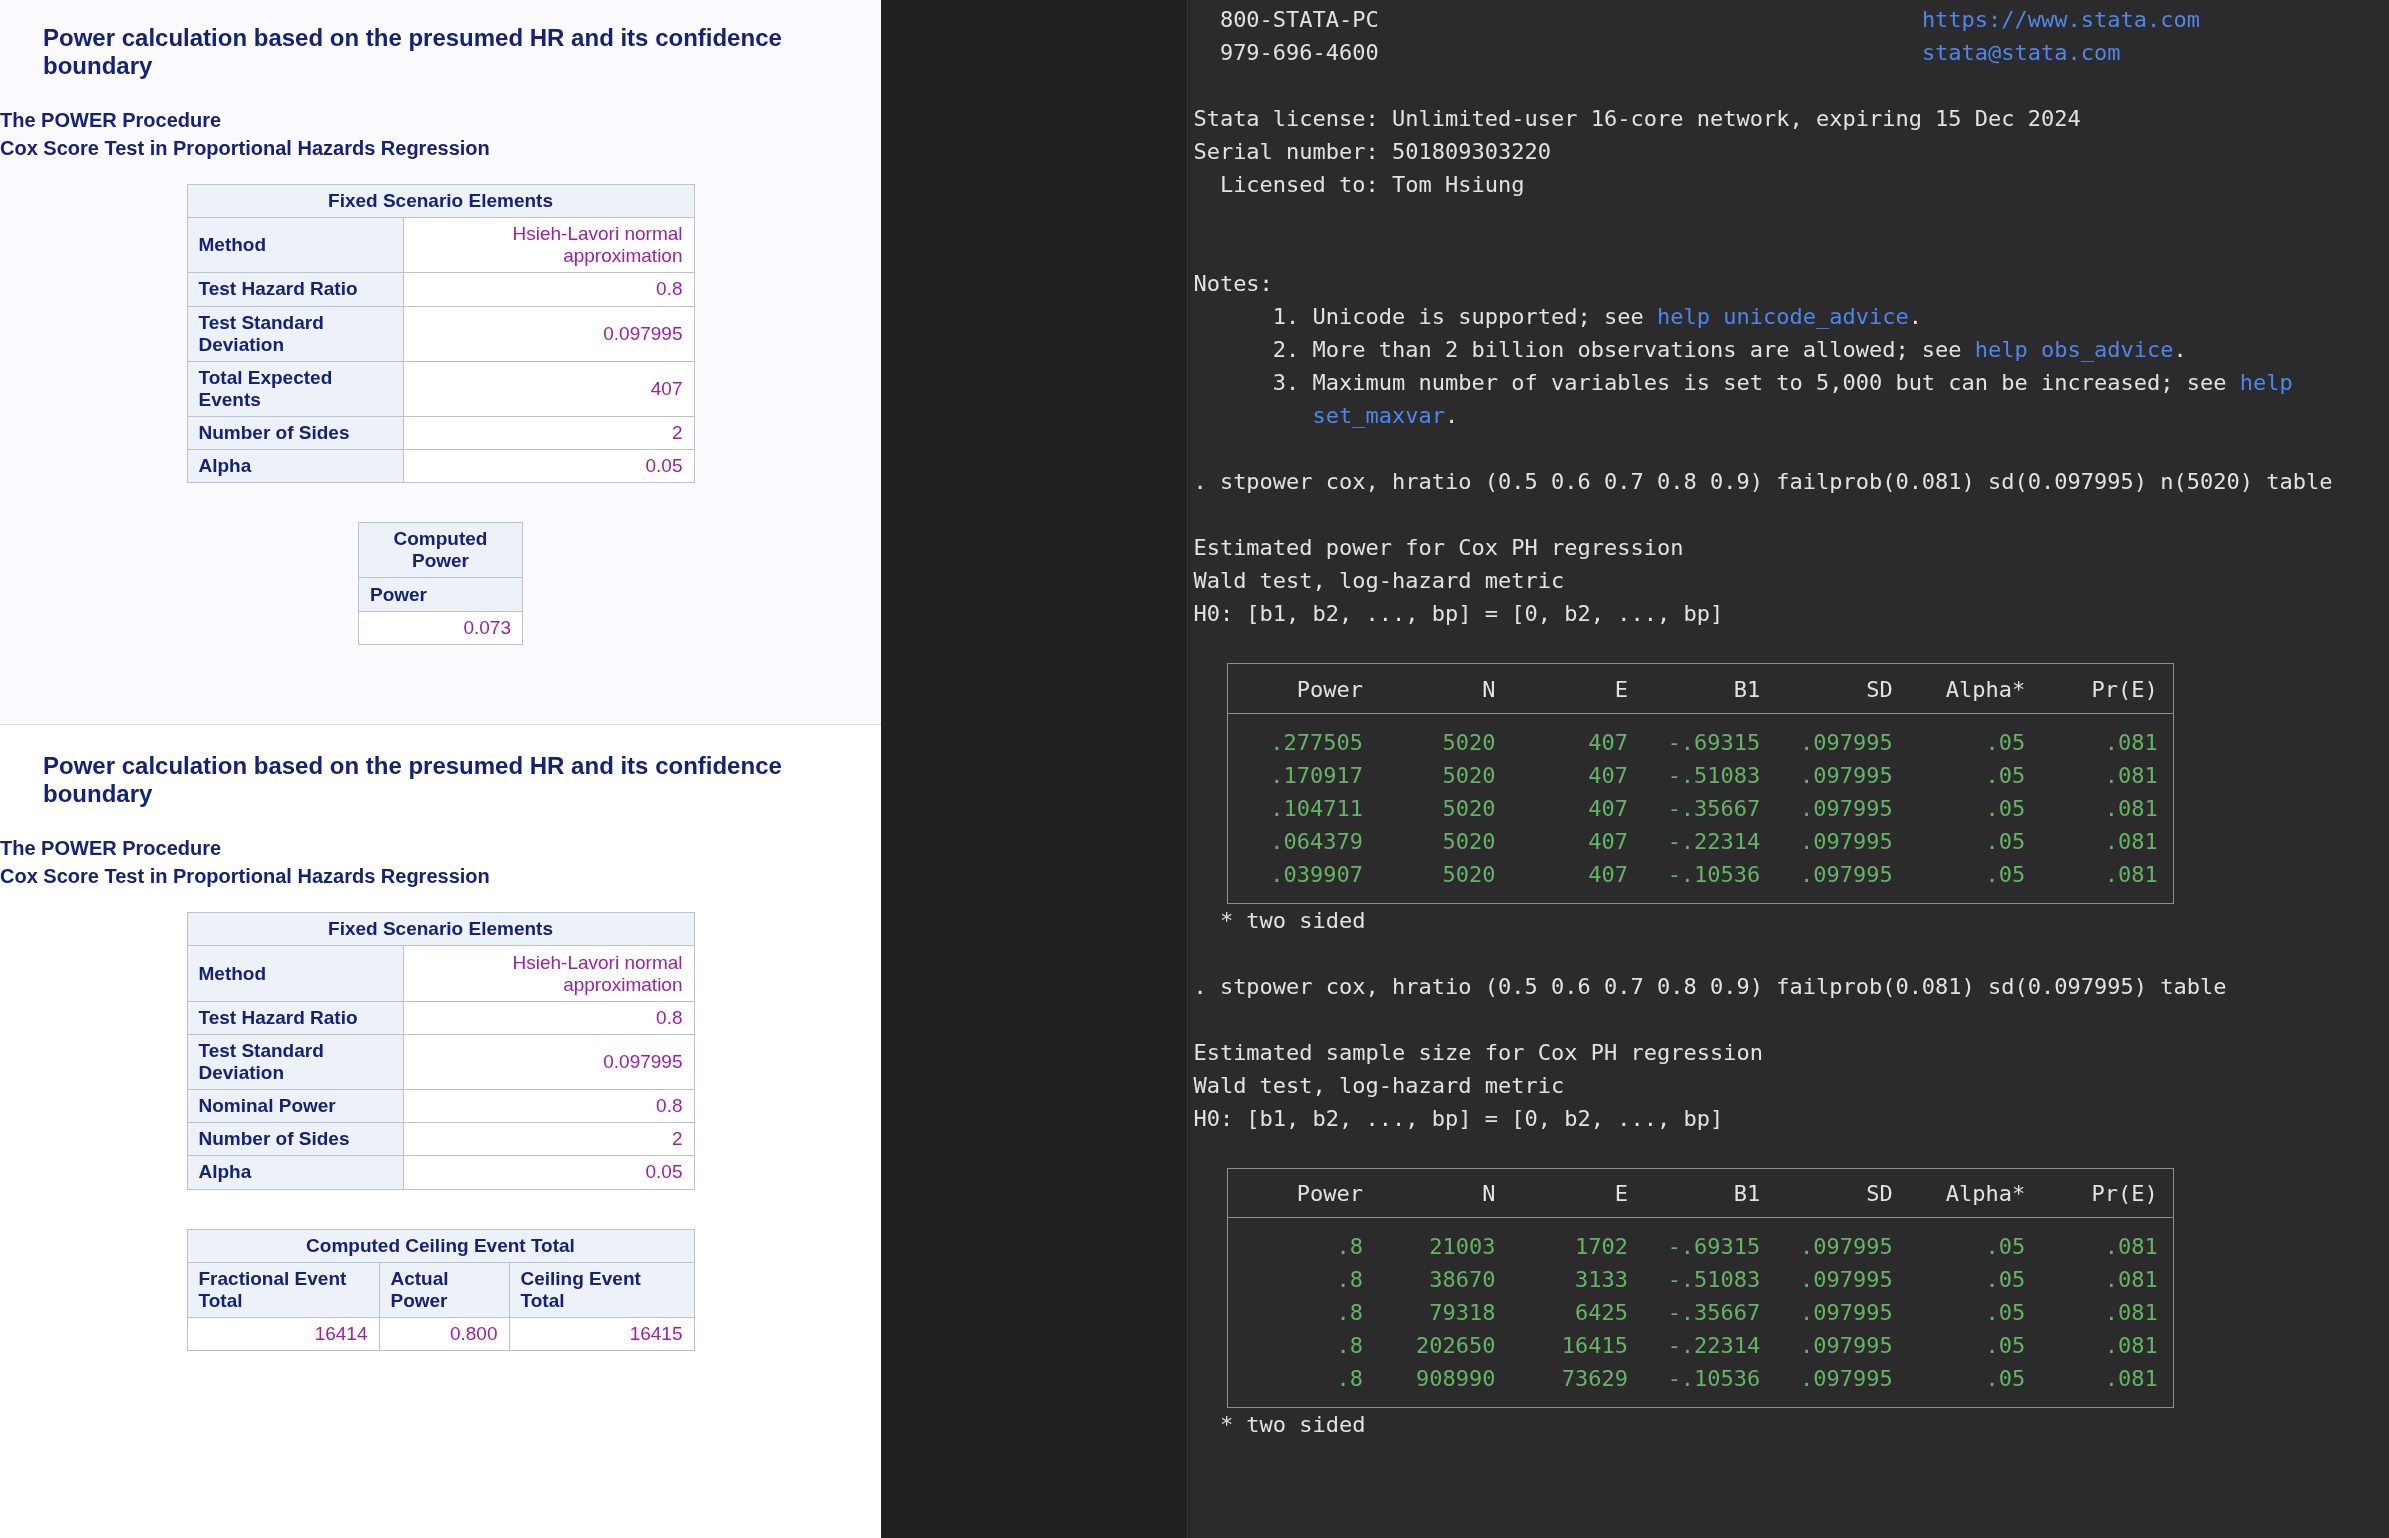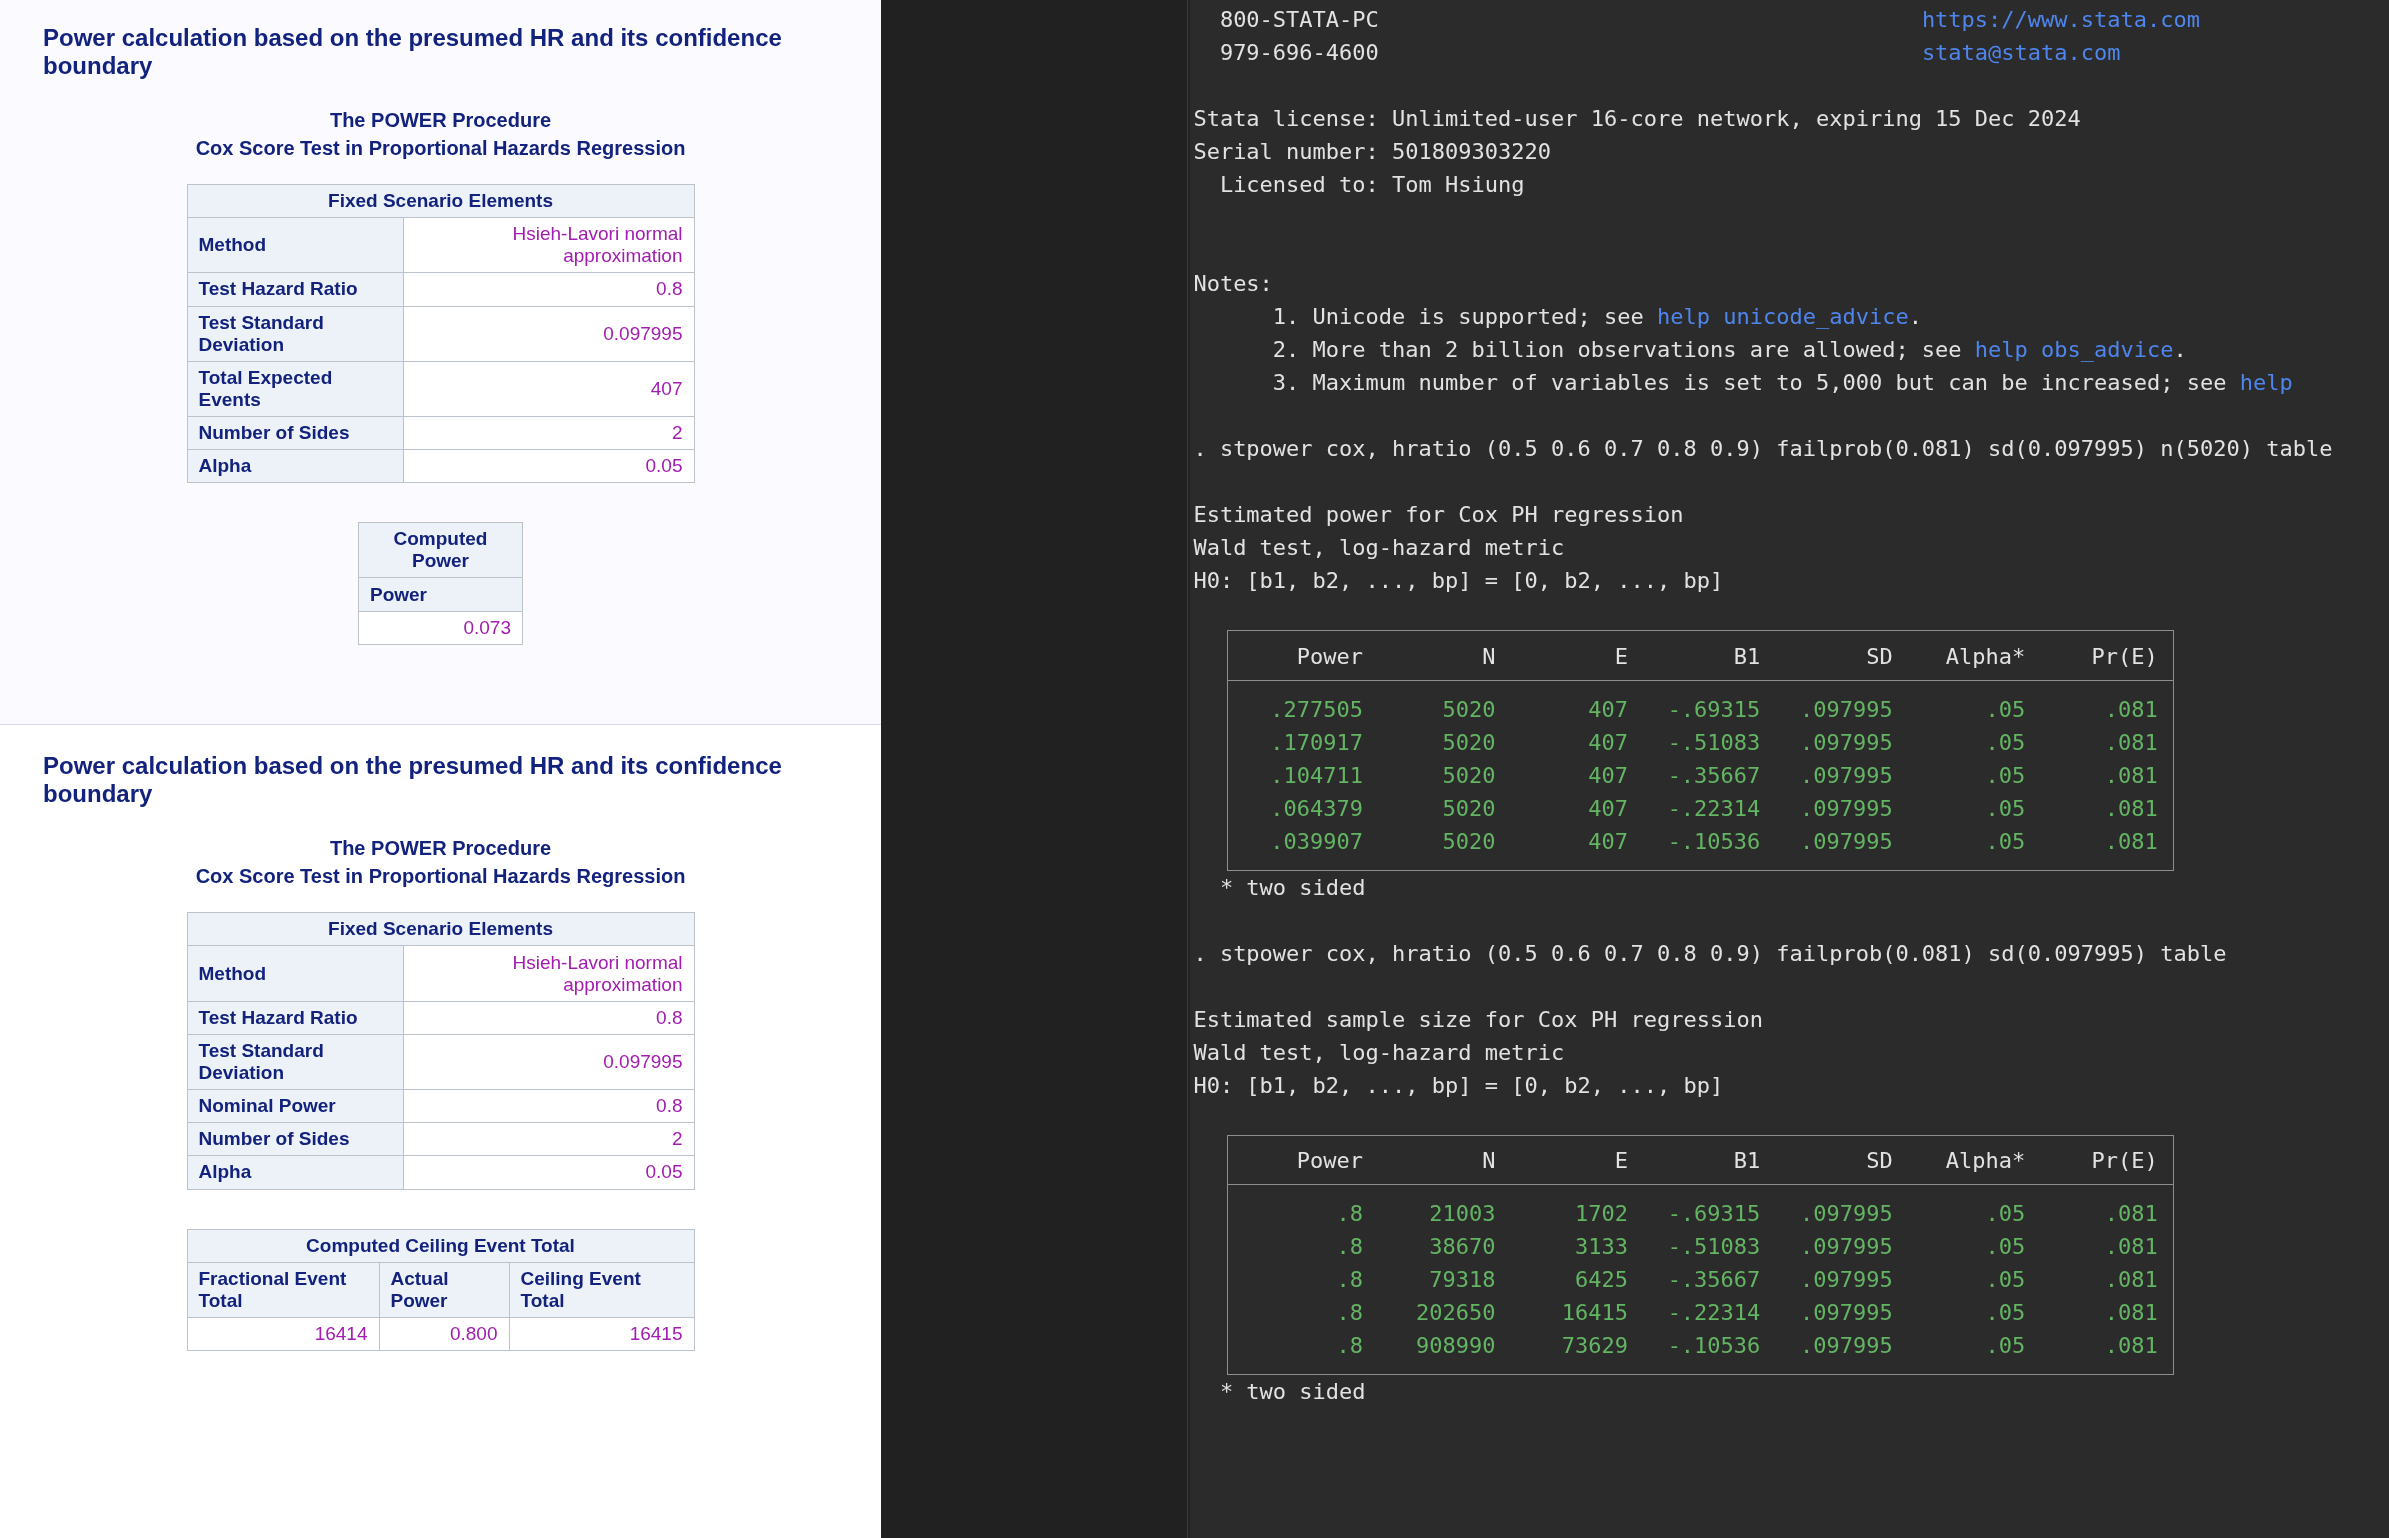--- a/index.html
+++ b/index.html
@@ -26,21 +26,21 @@
   .sas-divider { border-top: 1.7px solid #d8d8e2; height: 0; }
 
   .sas-title {
     margin: 15.4px 34px 0 43px;
     font-size: 24px;
     font-weight: bold;
     color: #13237d;
   }
   .proc-titles { margin-top: 26px; }
   .proc-title {
-    text-align: center;
+    text-align: left;
     color: #13237d;
     font-weight: bold;
     font-size: 20px;
     line-height: 1.4;
   }
 
   .sas-table { margin: 0 auto; border-collapse: collapse; font-size: 19px; }
   .sas-table th, .sas-table td {
     border: 0.9px solid #bdc3cb;
     padding: 5.1px 11px;
@@ -266,20 +266,21 @@
     <div class="line">Stata license: Unlimited-user 16-core network, expiring 15 Dec 2024</div>
     <div class="line">Serial number: 501809303220</div>
     <div class="line">  Licensed to: Tom Hsiung</div>
     <div class="line"></div>
     <div class="line"></div>
 
     <div class="line">Notes:</div>
     <div class="line"><span>      1. Unicode is supported; see </span><span class="link">help unicode_advice</span><span>.</span></div>
     <div class="line"><span>      2. More than 2 billion observations are allowed; see </span><span class="link">help obs_advice</span><span>.</span></div>
     <div class="line"><span>      3. Maximum number of variables is set to 5,000 but can be increased; see </span><span class="link">help</span></div>
+    <div class="line"><span>         </span><span class="link">set_maxvar</span><span>.</span></div>
     <div class="line"></div>
 
     <div class="line">. stpower cox, hratio (0.5 0.6 0.7 0.8 0.9) failprob(0.081) sd(0.097995) n(5020) table</div>
     <div class="line"></div>
 
     <div class="line">Estimated power for Cox PH regression</div>
     <div class="line">Wald test, log-hazard metric</div>
     <div class="line">H0: [b1, b2, ..., bp] = [0, b2, ..., bp]</div>
     <div class="line"></div>
 

